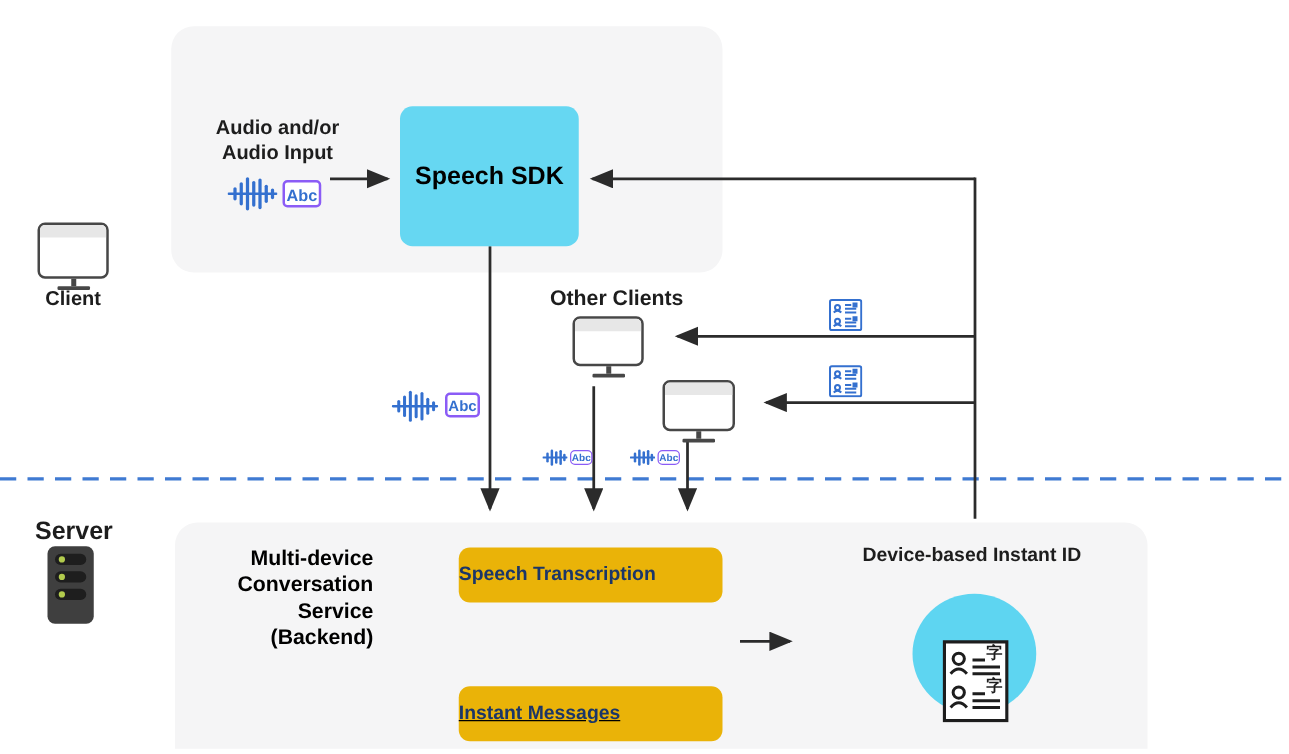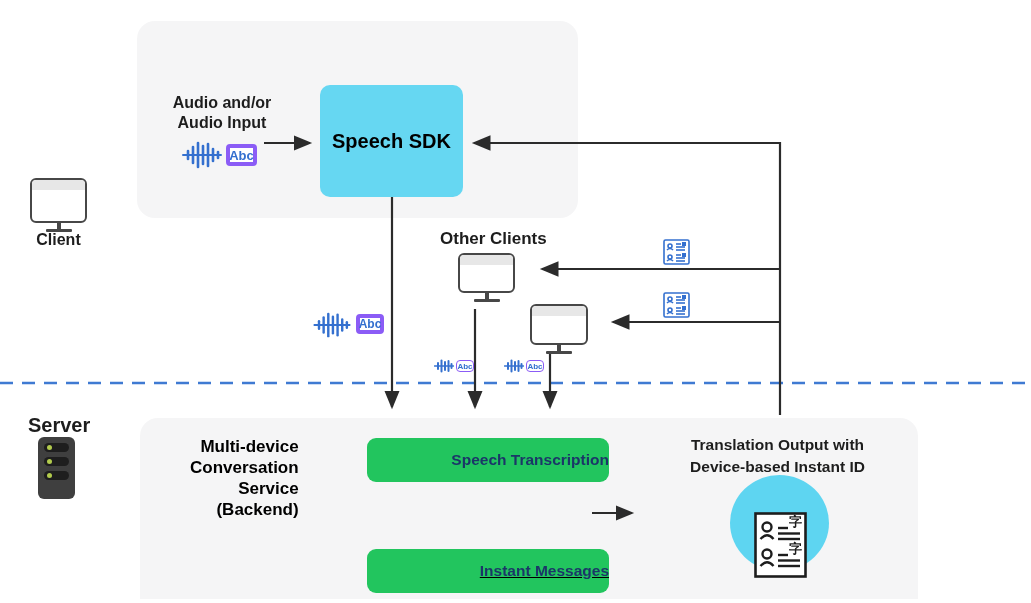--- a/index.html
+++ b/index.html
@@ -27,32 +27,32 @@
 
   
   .monitor{display:flex;flex-direction:column;align-items:center;}
   .m-body{border:2.5px solid #474747;border-radius:6px;background:#ffffff;overflow:hidden;box-sizing:border-box;}
   .m-top{height:10px;background:#e7e7e7;}
   .m-neck{width:4px;height:6px;background:#474747;}
   .m-base{width:26px;height:3px;background:#474747;border-radius:1px;}
 
   
   .abc-chip{
-    border:4px solid #8b5cf6;border-radius:4px;background:#ffffff;color:#3470cf;
-    font-weight:bold;display:flex;align-items:center;justify-content:center;box-sizing:border-box;
+    border:2px solid #8b5cf6;border-radius:4px;background:#ffffff;color:#3470cf;
+    font-weight:bold;display:flex;align-items:flex-end;justify-content:center;box-sizing:border-box;
   }
 
   
   .server-icon{width:37px;height:62px;background:#3f3f3f;border-radius:6px;padding-top:1px;box-sizing:border-box;}
   .srv-slot{width:25px;height:9px;background:#1e1e1e;border-radius:5px;margin:5px auto 0 auto;display:flex;align-items:center;}
   .srv-led{width:5px;height:5px;border-radius:50%;background:#b2cb4d;margin-left:3px;}
 
   .service-box{
-    left:367px;width:242px;height:44px;background:#22c55e;border-radius:9px;
-    display:flex;align-items:center;justify-content:flex-end;
+    left:367px;width:211px;height:44px;background:#eab308;border-radius:9px;
+    display:flex;align-items:center;justify-content:flex-start;
   }
   .service-box span{font-size:15.5px;font-weight:bold;color:#1b3668;}
 
   .backend-title{left:190px;top:436px;font-size:17px;line-height:21px;}
   .output-title{left:640px;top:434px;width:275px;text-align:center;font-size:15.5px;line-height:22px;}
   .out-circle{left:730px;top:475px;width:99px;height:96px;border-radius:50%;background:#5ed5f1;z-index:2;}
   .doc-icon{left:754px;top:512px;z-index:3;}
 </style>
 </head>
 <body>
@@ -240,21 +240,20 @@
 
   <div class="abs z3 service-box" style="top:438px;">
     <span>Speech Transcription</span>
   </div>
   <div class="abs z3 service-box" style="top:549px;text-decoration:underline;">
     <span>Instant Messages</span>
   </div>
 
   <div class="abs out-circle"></div>
   <div class="abs z3 output-title lbl-black">
-    <div>Translation Output with</div>
     <div>Device-based Instant ID</div>
   </div>
   <svg class="abs doc-icon" width="53" height="66" viewBox="0 0 53 66">
     <rect x="1.5" y="1.5" width="50" height="63" fill="#ffffff" stroke="#1d1d1d" stroke-width="2.6"></rect>
     <g stroke="#1d1d1d" stroke-width="2.4" fill="none">
 
       <circle cx="13" cy="15" r="4.5"></circle>
       <path d="M6.5,27 q6.5,-7.5 13,0"></path>
 
       <line x1="24" y1="16" x2="34" y2="16"></line>

